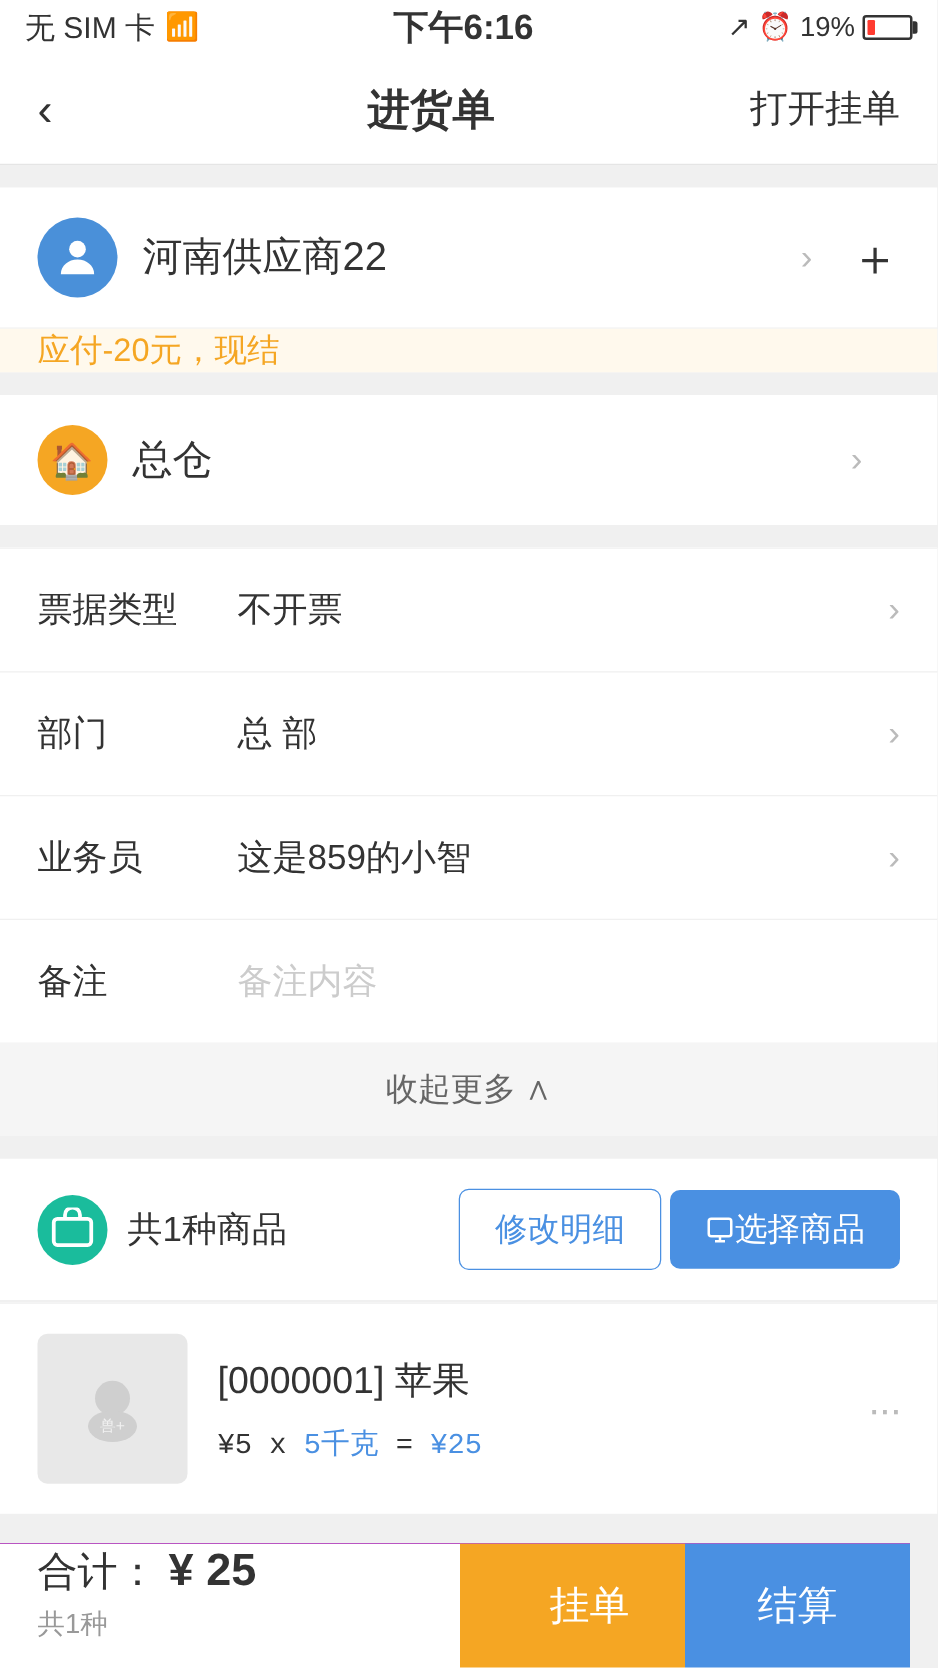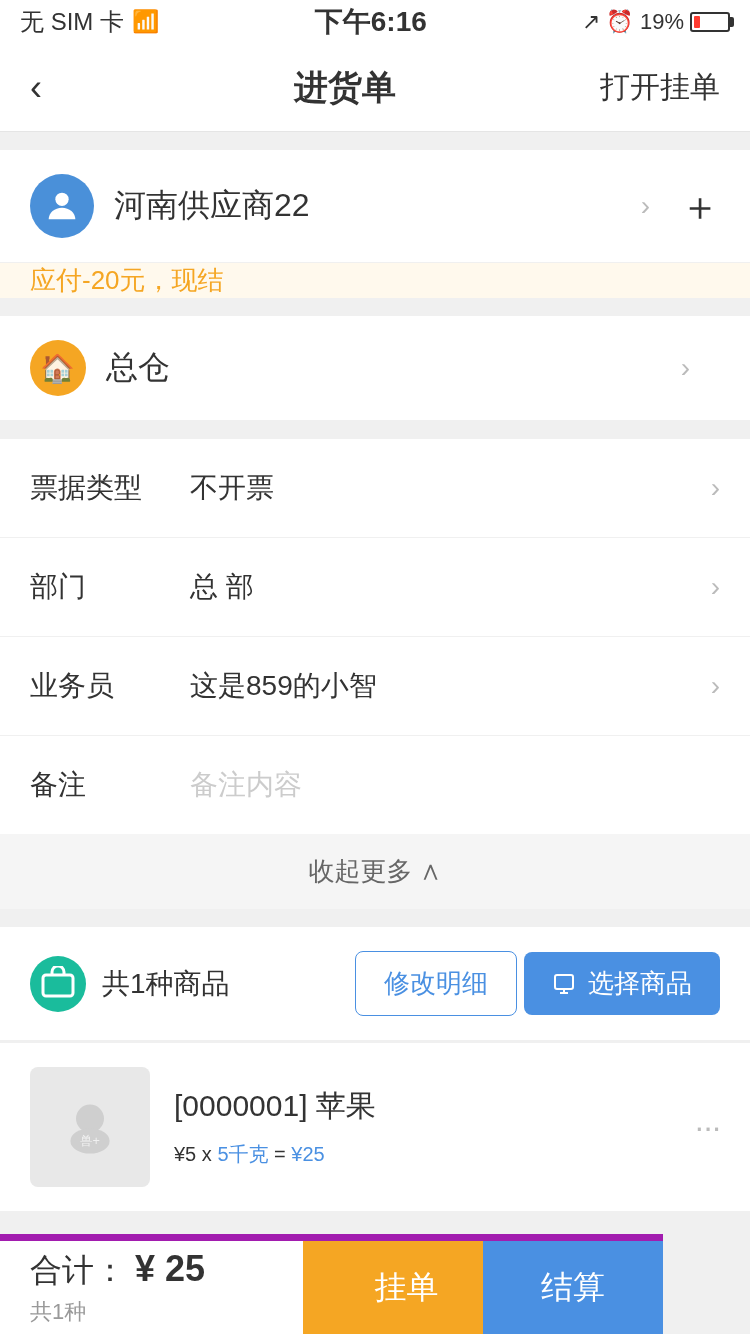--- a/index.html
+++ b/index.html
@@ -152,55 +152,55 @@
     .btn-primary {
       background: #4a90e2;
       color: #fff;
       border: none;
       padding: 14px 28px;
       border-radius: 8px;
       font-size: 26px;
       cursor: pointer;
       display: flex;
       align-items: center;
-      gap: 12px;
+      gap: 0;
     }
 
     
     .product-item {
       background: #fff;
       display: flex;
       align-items: center;
       padding: 24px 30px;
       border-top: 1px solid #f0f0f0;
       margin-top: 2px;
     }
     .product-thumb {
       width: 120px; height: 120px; background: #e8e8e8; border-radius: 8px;
       margin-right: 24px; flex-shrink: 0;
       display: flex; align-items: center; justify-content: center;
       overflow: hidden;
     }
     .product-thumb svg { width: 70px; height: 70px; opacity: 0.4; }
     .product-info { flex: 1; }
     .product-name { font-size: 30px; color: #333; margin-bottom: 14px; }
-    .product-price { font-size: 20px; color: #333; }
+    .product-price { font-size: 23px; color: #333; font-family: Liberation Mono, monospace; }
     .product-price .highlight { color: #4a90e2; }
     .product-more { color: #bbb; font-size: 32px; cursor: pointer; letter-spacing: -2px; }
 
     
     .bottom-bar {
       position: fixed;
       bottom: 0;
-      width: 663px;
+      width: 728px;
       height: 100px;
       display: flex;
-      align-items: center;
-      background: #fff;
-      border-top: 7px solid #a21caf;
+      align-items: flex-start;
+      background: #fff;
+      border-top: 1px solid #a21caf;
     }
     .total-section {
       flex: 1;
       padding: 0 30px;
     }
     .total-amount { font-size: 32px; color: #333; font-weight: 500; }
     .total-amount .amount-value { font-size: 36px; font-weight: 600; }
     .total-count { font-size: 22px; color: #999; margin-top: 4px; }
     .btn-hold {
       width: 180px;

